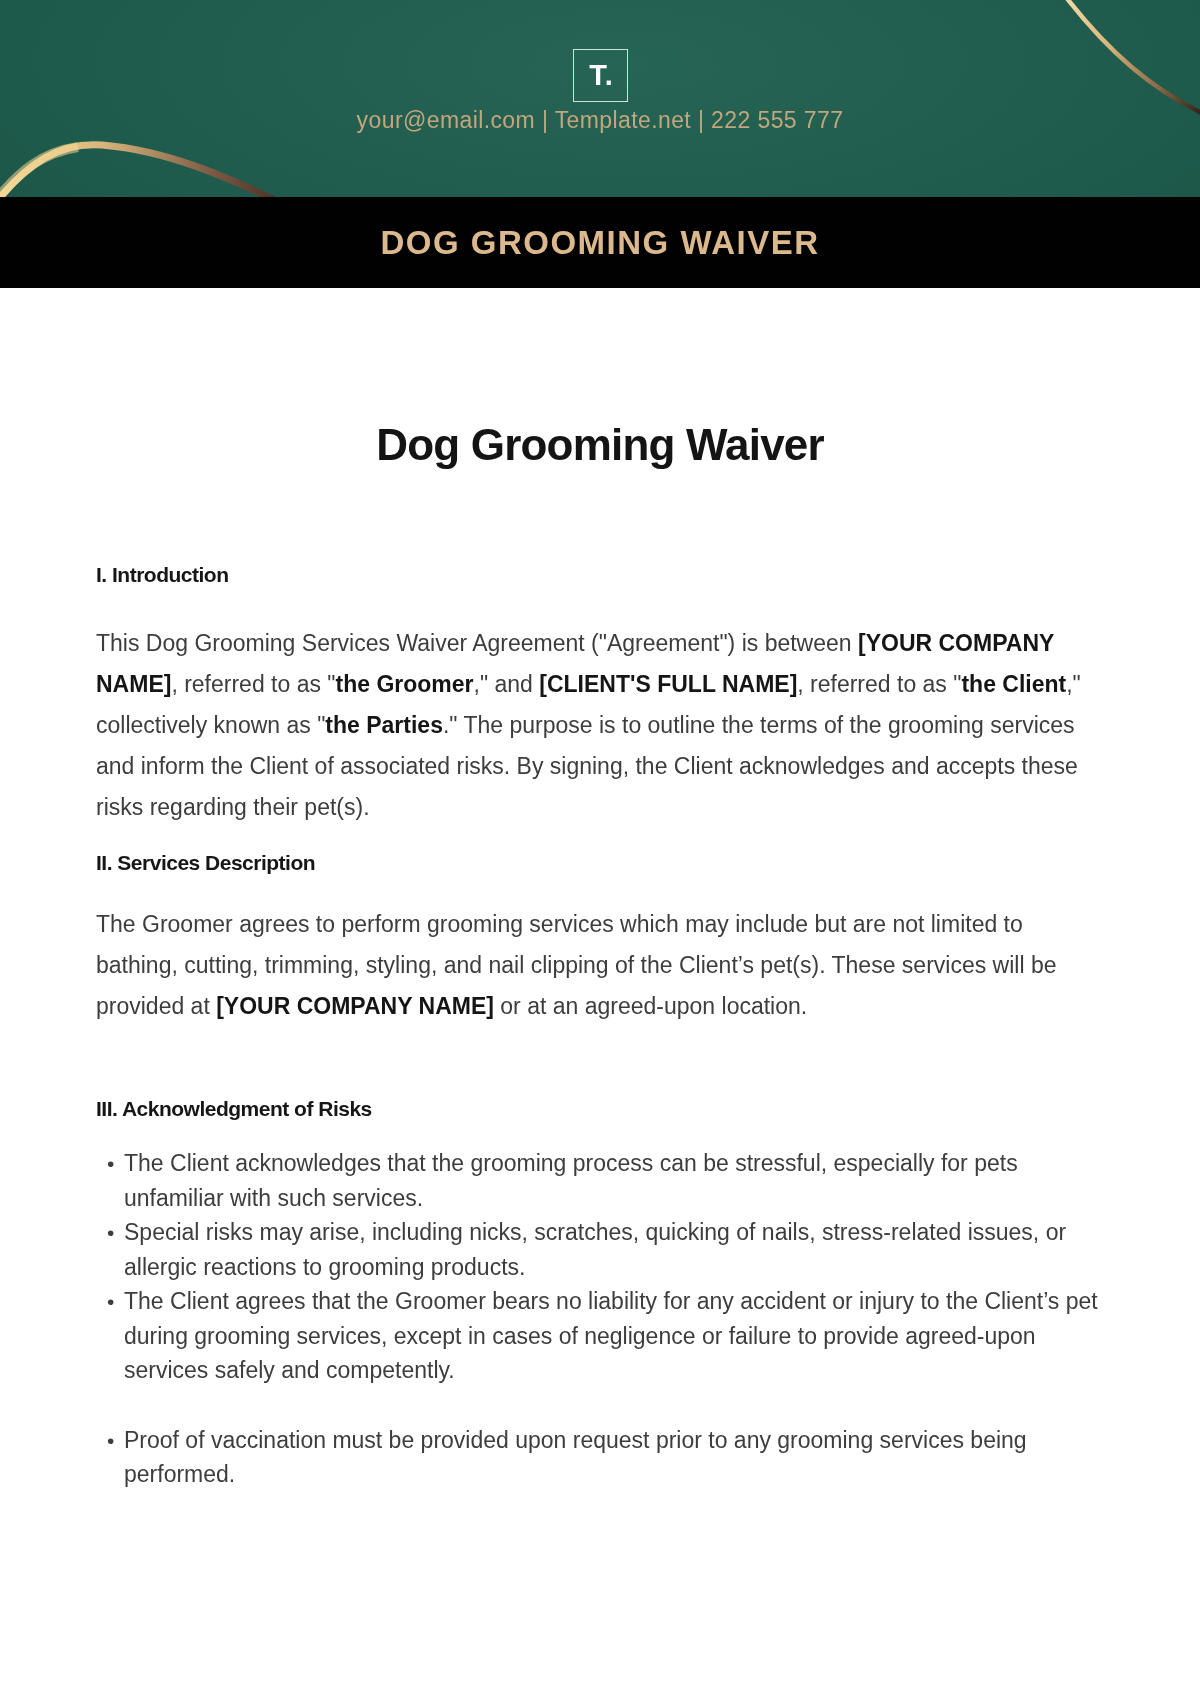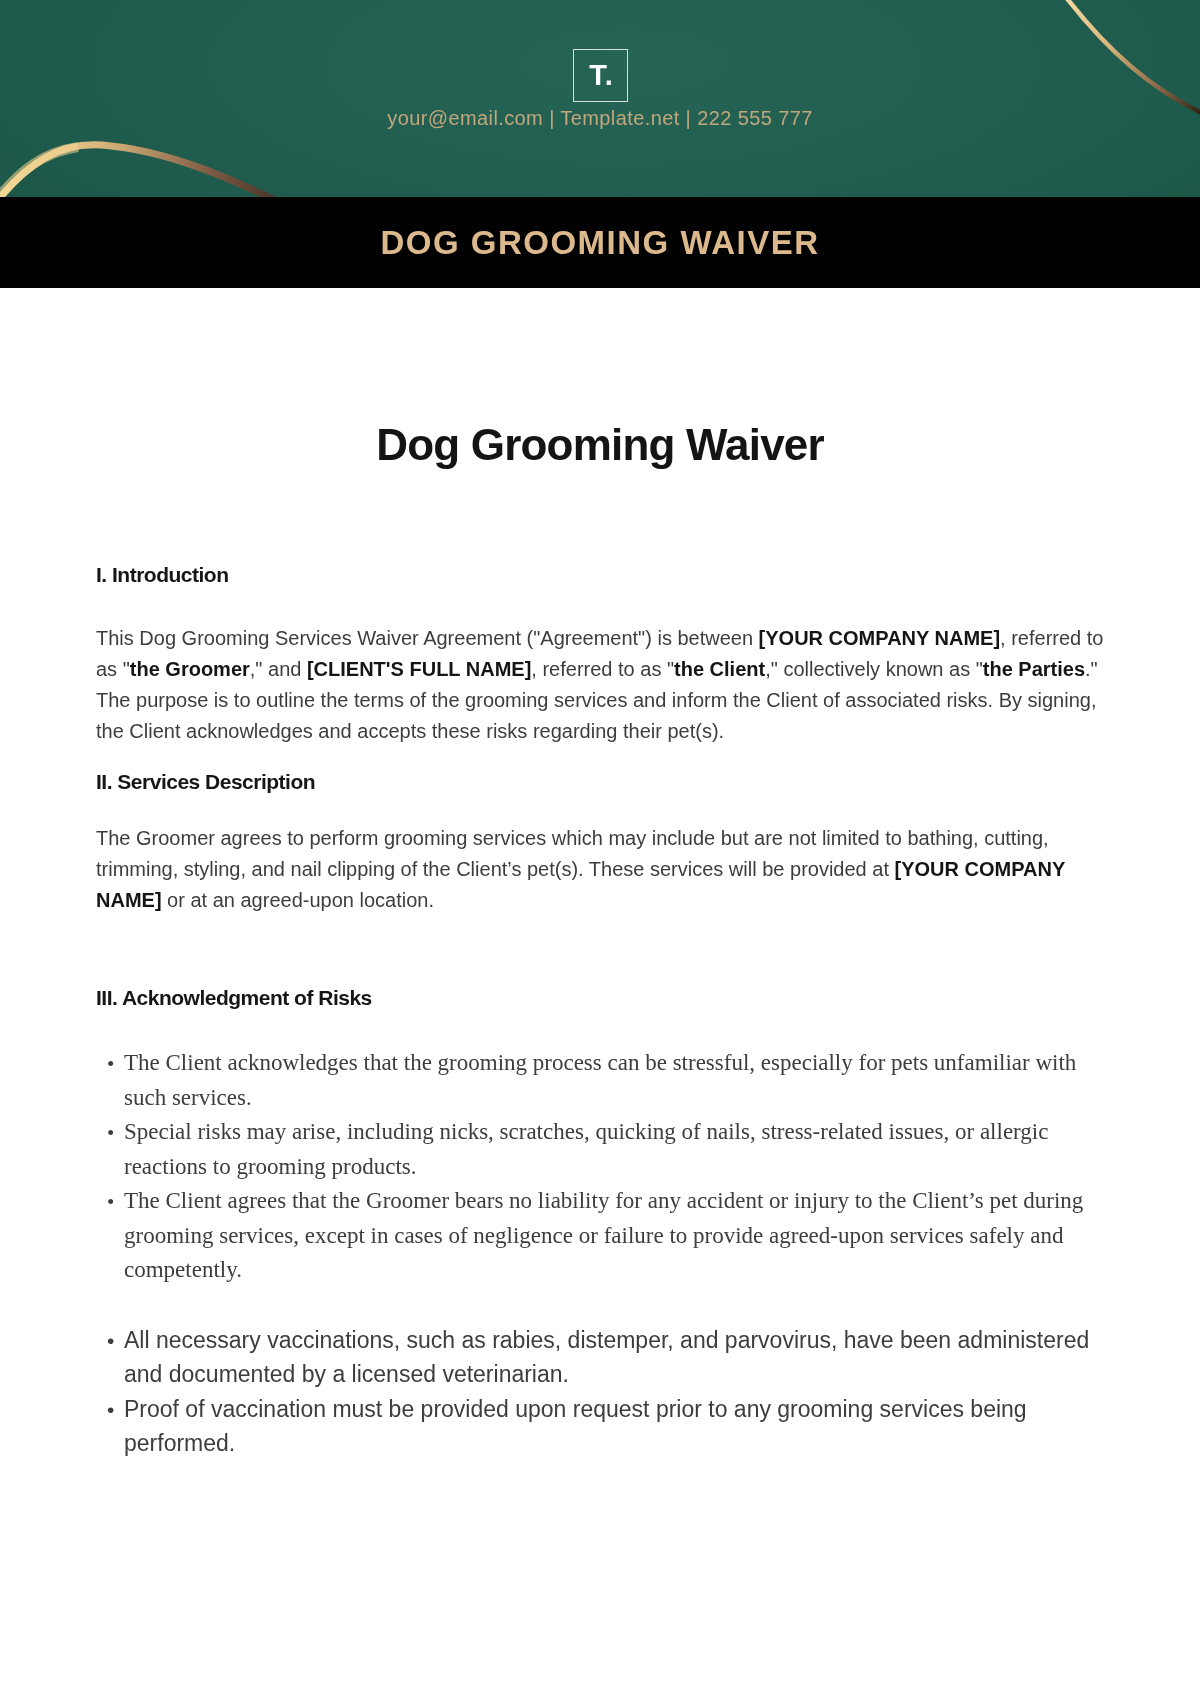--- a/index.html
+++ b/index.html
@@ -17,49 +17,49 @@
   }
   .header-curves { position:absolute; left:0; top:0; width:1200px; height:197px; display:block; }
   .logo-box {
     position:absolute; left:573px; top:49px; width:55px; height:53px;
     border:1.5px solid rgba(245,245,245,.85);
     display:flex; align-items:center; justify-content:center;
   }
   .logo-text { color:#ffffff; font-weight:700; font-size:29px; letter-spacing:1px; padding-left:2px; }
   .contact-line {
     position:absolute; left:0; right:0; top:107px; text-align:center;
-    color:#c2a77d; font-size:20px; font-weight:400; letter-spacing:.4px;
+    color:#c2a77d; font-size:23px; font-weight:400; letter-spacing:.4px;
   }
   .banner {
     height:91px; background:#010101;
     display:flex; align-items:center; justify-content:center;
   }
   .banner-title { color:#dcb98c; font-size:33px; font-weight:700; letter-spacing:1.5px; }
   
   .doc { padding:0 96px; color:#3d3d3d; }
   .doc-title {
     margin-top:132px; text-align:center;
     font-size:44px; line-height:50px; font-weight:700;
     color:#141414; letter-spacing:-.8px;
   }
   .doc h2 {
     font-size:21px; line-height:38px; font-weight:700;
     color:#161616; letter-spacing:-.5px;
   }
-  .para { font-size:20px; line-height:31px; }
+  .para { font-size:23px; line-height:41px; }
   .para strong, .doc strong { color:#151515; font-weight:700; }
   ul.bullets { list-style:none; font-size:23px; line-height:34.5px; margin-left:11px; }
   ul.bullets li { position:relative; padding-left:17px; }
   ul.bullets li::before {
     content:"\2022"; position:absolute; left:0; top:1px;
     font-size:21px; color:#3d3d3d;
   }
   .sec-1 h2 { margin-top:86px; }  .sec-1 .para { margin-top:29px; }
   .sec-2 h2 { margin-top:16px; }  .sec-2 .para { margin-top:22px; }
-  .sec-3 h2 { margin-top:63px; }  .sec-3 ul   { margin-top:29px;font-family:Liberation Serif, serif; }
+  .sec-3 h2 { margin-top:63px; }  .sec-3 ul   { margin-top:18px; }
   .sec-4 h2 { margin-top:65px; }  .sec-4 ul   { margin-top:35px; }
 </style>
 </head>
 <body>
 
 <div class="page">
 
   <header>
     <div class="header-green">
       <svg class="header-curves" viewBox="0 0 1200 197" xmlns="http://www.w3.org/2000/svg" aria-hidden="true">
@@ -108,19 +108,18 @@
       <h2>III. Acknowledgment of Risks</h2>
       <ul class="bullets">
           <li>The Client acknowledges that the grooming process can be stressful, especially for pets unfamiliar with such services.</li>
           <li>Special risks may arise, including nicks, scratches, quicking of nails, stress-related issues, or allergic reactions to grooming products.</li>
           <li>The Client agrees that the Groomer bears no liability for any accident or injury to the Client’s pet during grooming services, except in cases of negligence or failure to provide agreed-upon services safely and competently.</li>
         </ul>
     </section>
 
     <section class="sec-4">
       <ul class="bullets">
-          <li>All necessary vaccinations, such as rabies, distemper, and parvovirus, have been administered and documented by a licensed veterinarian.</li>
           <li>Proof of vaccination must be provided upon request prior to any grooming services being performed.</li>
         </ul>
     </section>
   </main>
 
 </div>
 
 </body></html>

